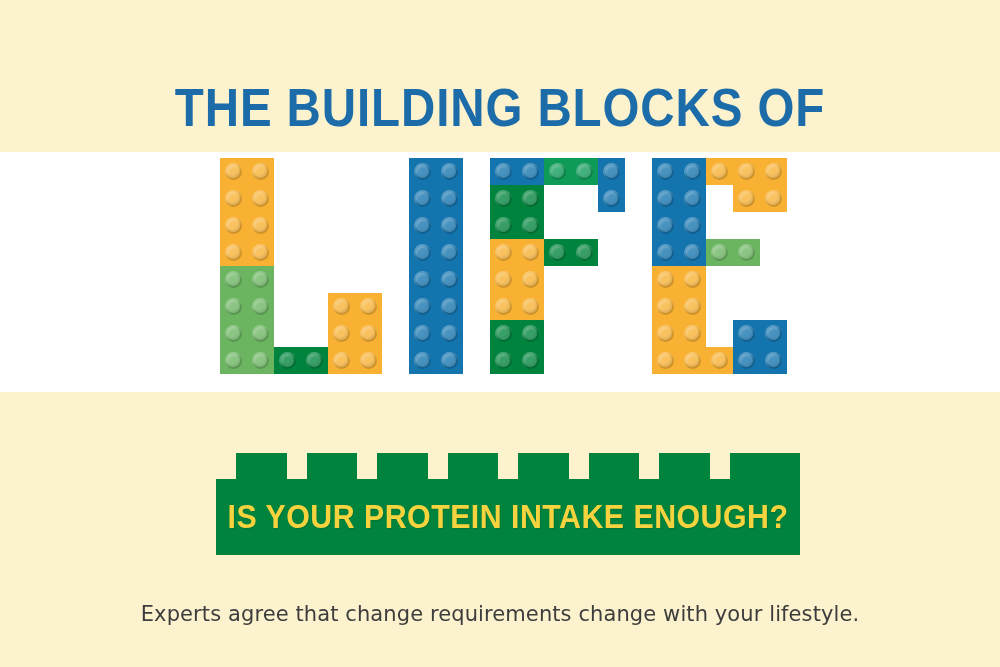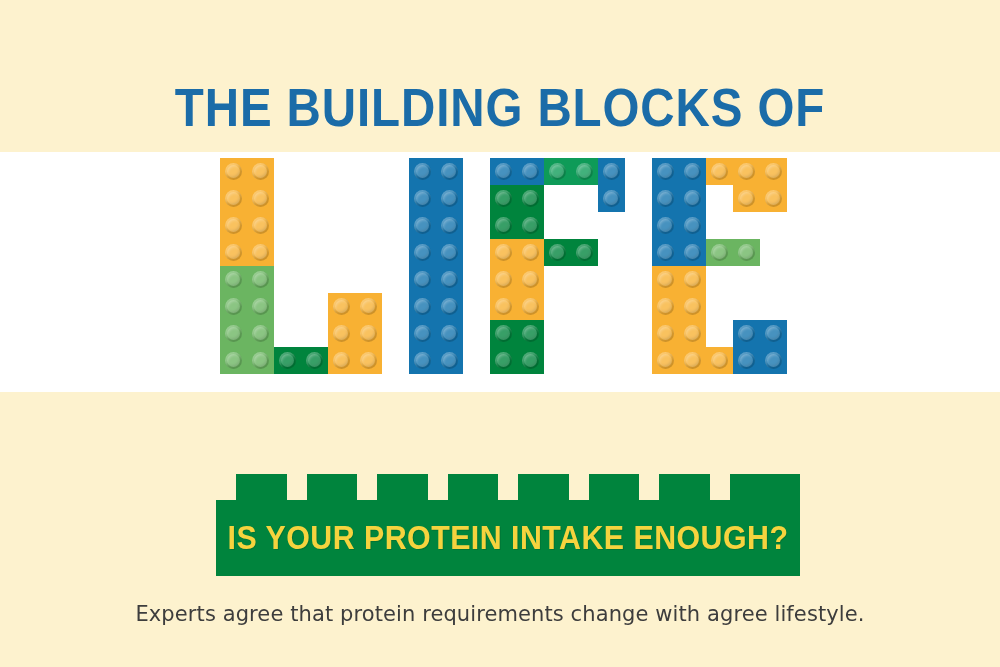--- a/index.html
+++ b/index.html
@@ -46,21 +46,21 @@
                inset 2px 3px 3px rgba(255,255,255,0.30);
   }
   .brick .stud::after{
     content:"";position:absolute;left:14%;top:10%;
     width:76%;height:76%;border-radius:50%;
     background:rgba(255,255,255,0.22);
   }
 
   
   .banner{
-    position:absolute;left:216px;top:474px;width:584px;height:102px;
+    position:absolute;left:216px;top:453px;width:584px;height:102px;
   }
   .banner-body{
     position:absolute;left:0;top:26px;width:584px;height:76px;
     background:#00843D;
   }
   .banner-stud{
     position:absolute;top:0;height:28px;background:#00843D;
   }
   .banner-text{
     position:absolute;left:0;top:26px;width:584px;height:76px;
@@ -232,13 +232,13 @@
     <div class="banner-stud" style="background: rgb(0, 132, 61); left: 372.5px; width: 50.5px;"></div>
     <div class="banner-stud" style="background: rgb(0, 132, 61); left: 302px; width: 50.5px;"></div>
     <div class="banner-stud" style="background: rgb(0, 132, 61); left: 231.5px; width: 50.5px;"></div>
     <div class="banner-stud" style="background: rgb(0, 132, 61); left: 161px; width: 50.5px;"></div>
     <div class="banner-stud" style="background: rgb(0, 132, 61); left: 90.5px; width: 50.5px;"></div>
     <div class="banner-stud" style="background: rgb(0, 132, 61); left: 20px; width: 50.5px;"></div>
   <div class="banner-body"></div>
   <div class="banner-text">IS YOUR PROTEIN INTAKE ENOUGH?</div>
 </div>
 
-<div class="caption">Experts agree that protein requirements change with agree lifestyle.</div>
+<div class="caption">Experts agree that change requirements change with your lifestyle.</div>
 
 </body></html>

